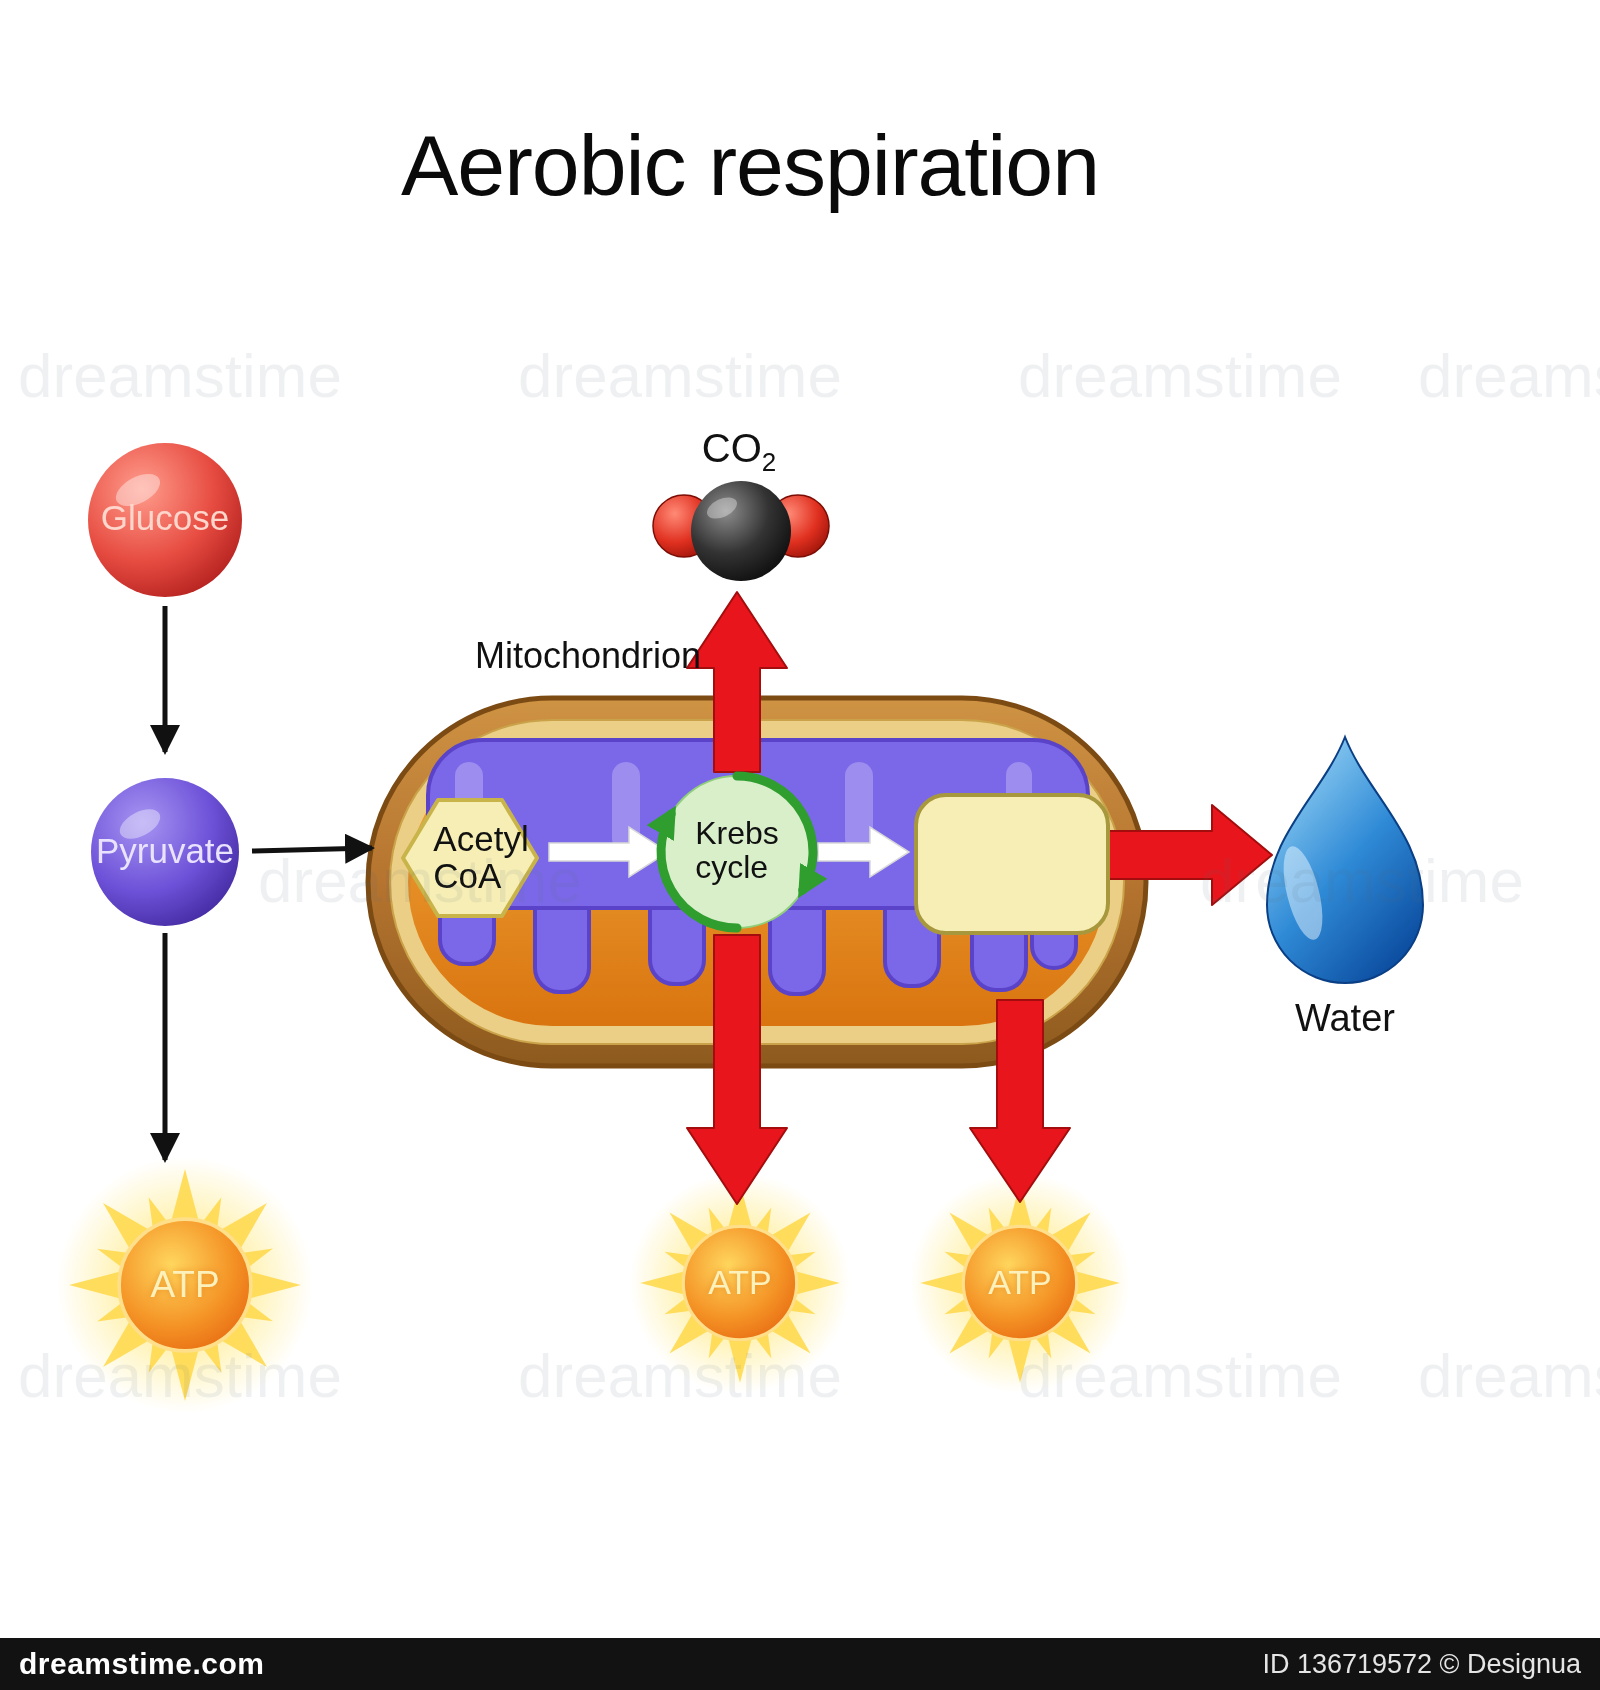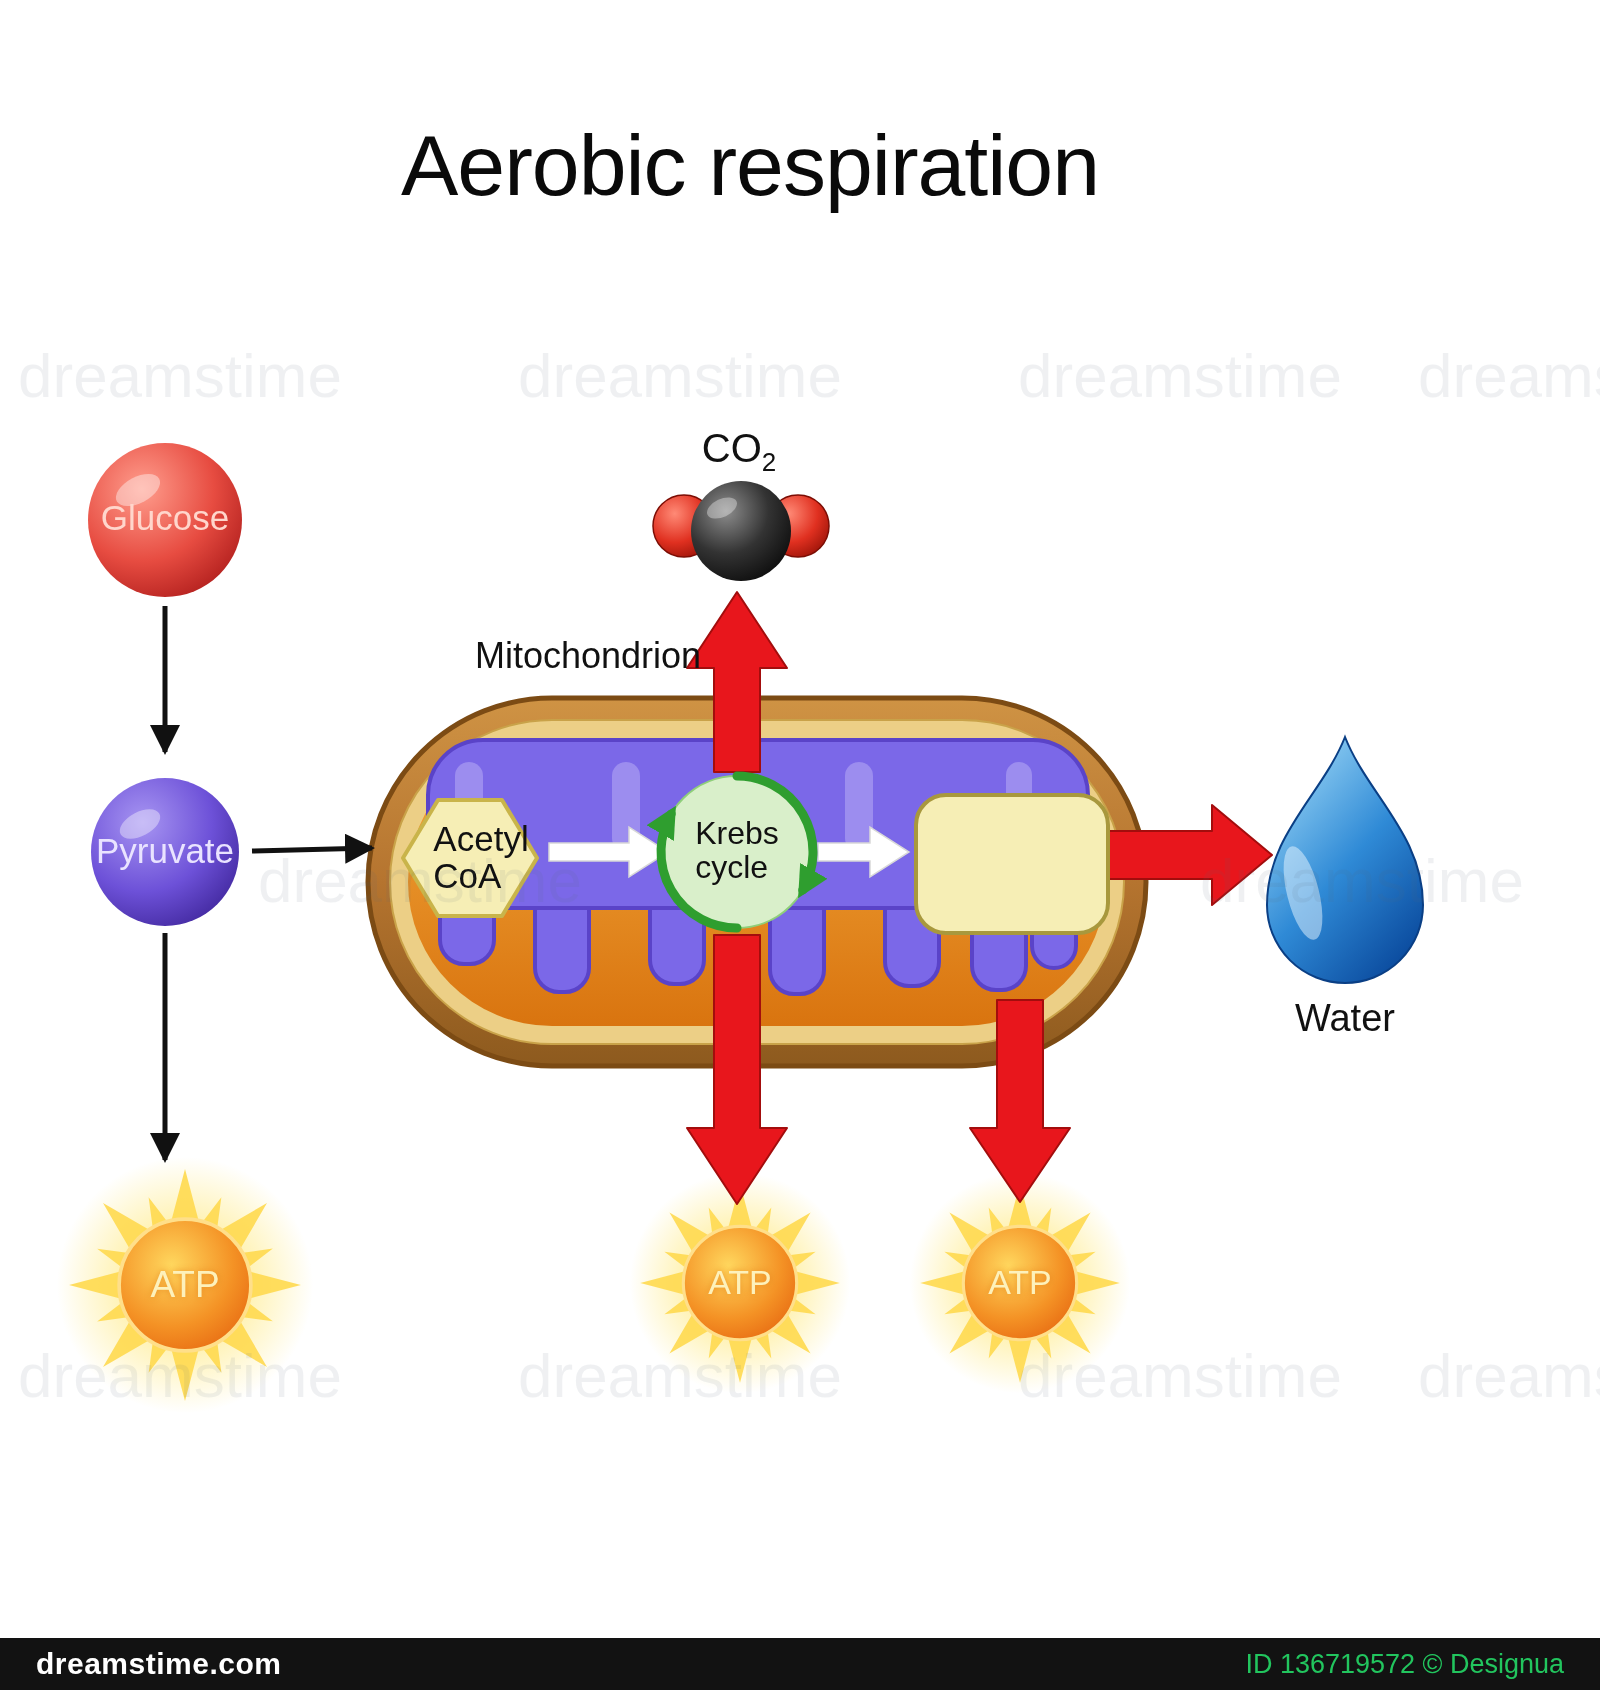--- a/index.html
+++ b/index.html
@@ -20,23 +20,23 @@
   .lbl-etc{left:1012px;top:863px;font-size:34px;line-height:1.1}
   .lbl-water{left:1345px;top:1018px;font-size:38px}
   .lbl-atp{font-size:34px;color:#fdf1bb;text-shadow:0 0 6px rgba(226,118,18,.65)}
   .atp-left{left:185px;top:1285px;font-size:37px}
   .atp-mid{left:740px;top:1282px}
   .atp-right{left:1020px;top:1282px}
   .wm{position:absolute;z-index:3;font-size:62px;color:#56687a;opacity:.09;
       white-space:nowrap;pointer-events:none}
   .footer{position:absolute;z-index:4;left:0;bottom:0;width:1600px;height:52px;
           background:#121212;display:flex;justify-content:space-between;
-          align-items:center;padding:0 36px;color:#fff}
+          align-items:center;padding:0 19px;color:#fff}
   .footer-site{font-size:30px;font-weight:700;letter-spacing:.5px}
-  .footer-credit{font-size:27px;color:#22c55e}
+  .footer-credit{font-size:27px;color:#e5e5e5}
 </style>
 </head>
 <body>
 
 <div class="canvas">
 
   <svg class="scene" width="1600" height="1690" viewBox="0 0 1600 1690">
     <defs>
       <radialGradient id="gGlucose" cx="0.35" cy="0.3" r="0.85">
         <stop offset="0" stop-color="#ff9d8d"></stop>

